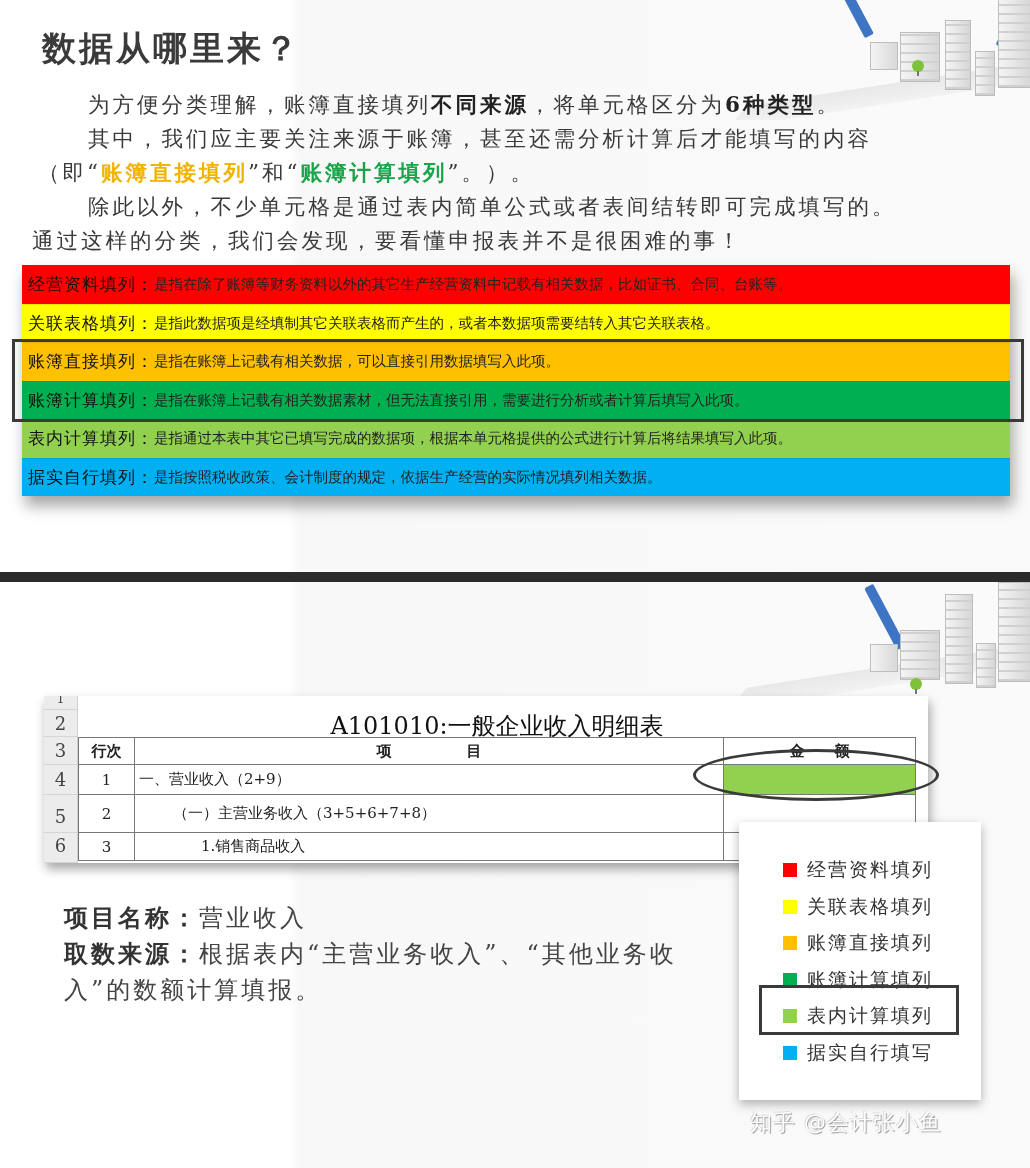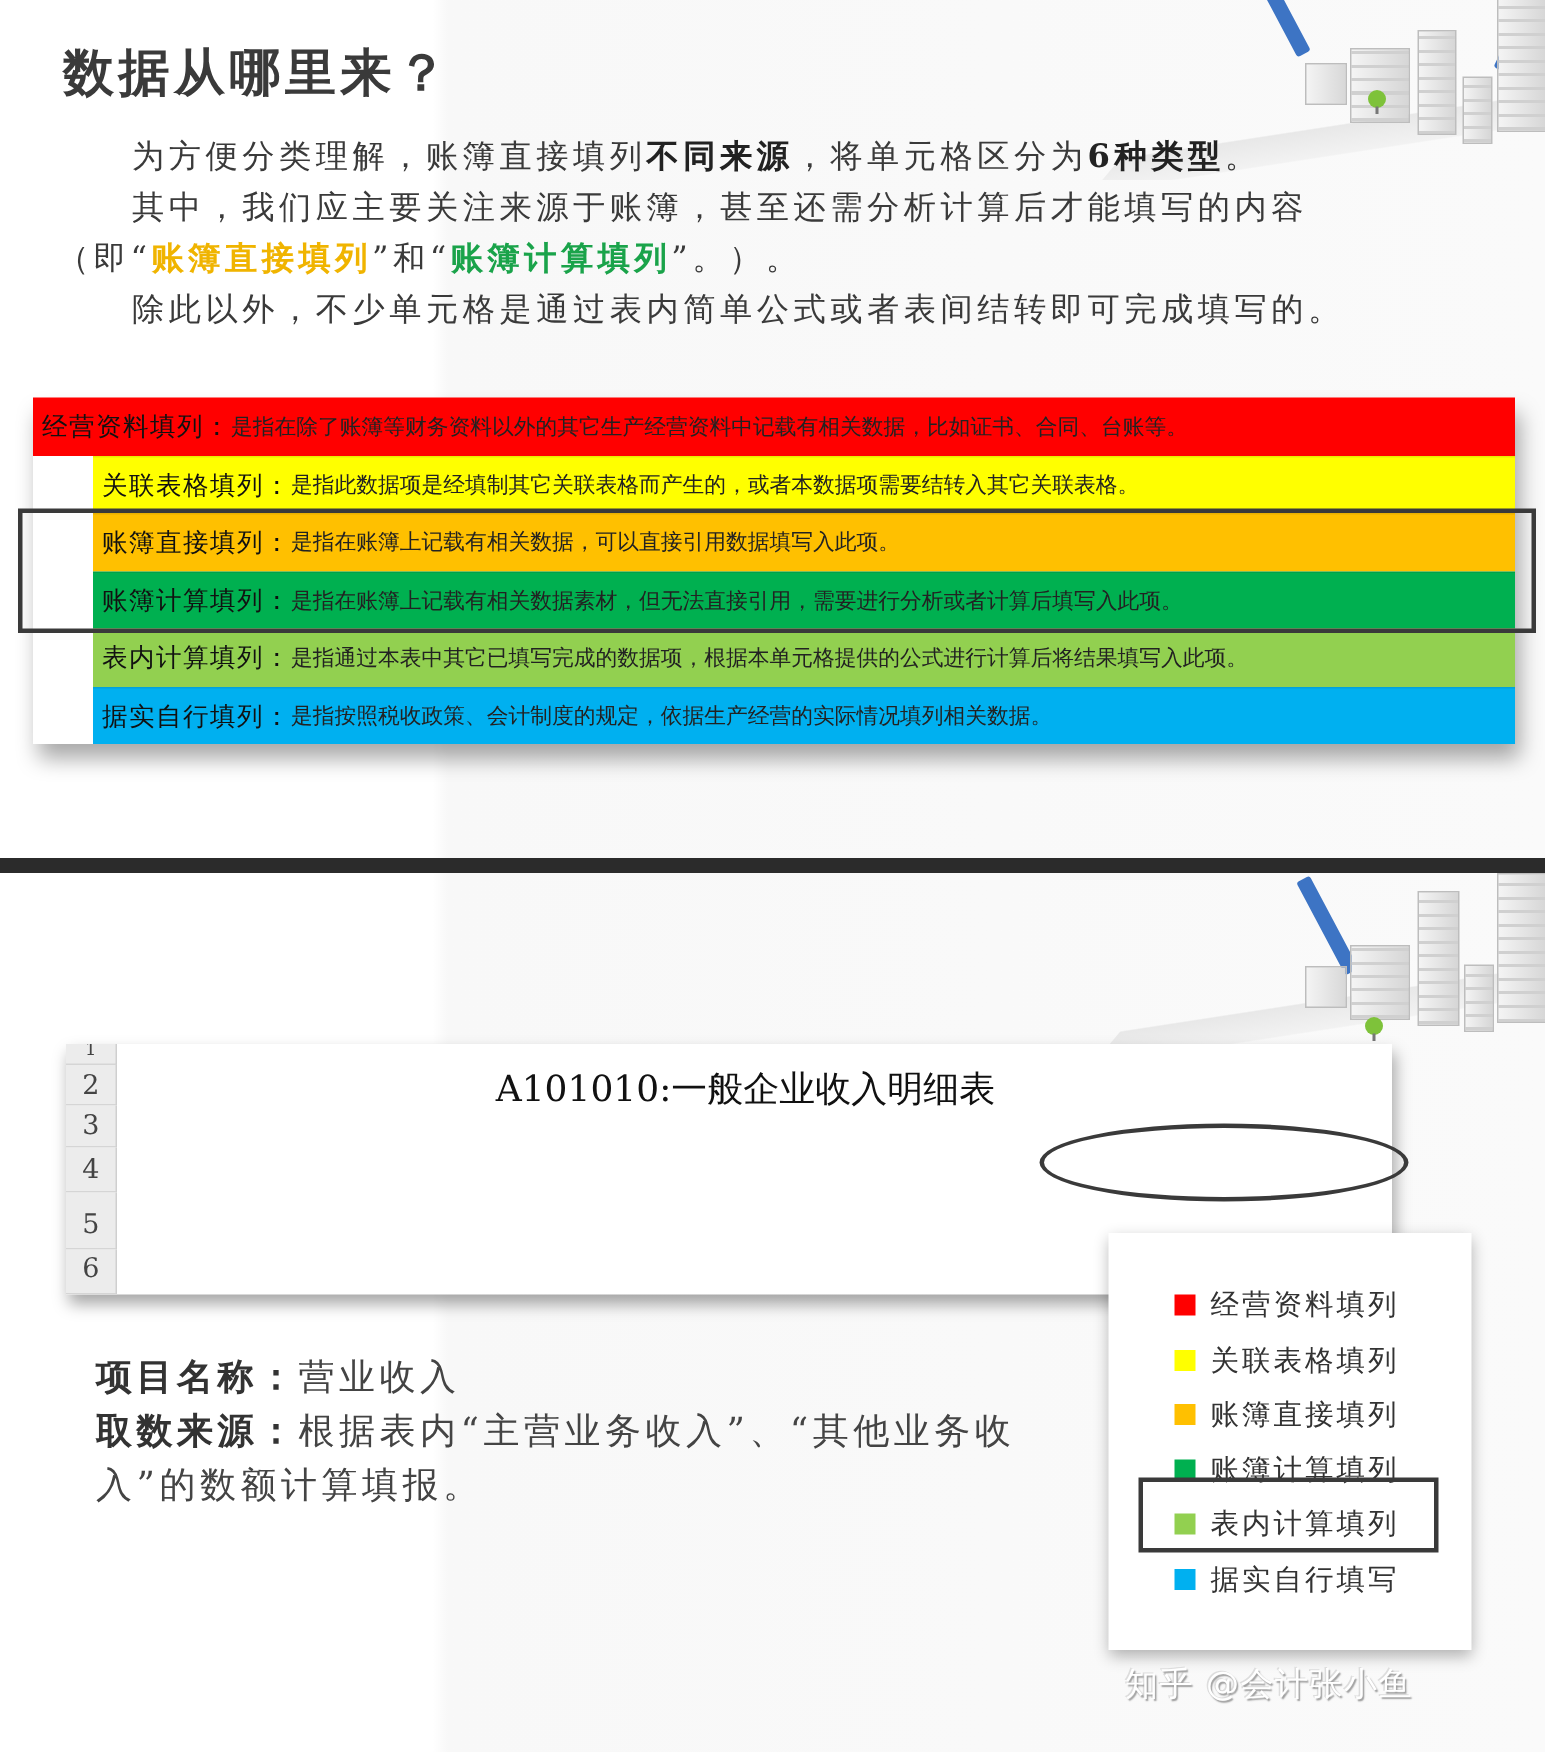--- a/index.html
+++ b/index.html
@@ -28,21 +28,21 @@
   .para { position: absolute; left: 32px; top: 88px; width: 950px; font-size: 21.5px; line-height: 34px; color: #3a3a3a; letter-spacing: 3px; }
   .para .line { display: block; white-space: nowrap; }
   .para b { font-weight: bold; color: #222; }
   .hl-orange { color: #f0b400; font-weight: bold; }
   .hl-green { color: #1aa34a; font-weight: bold; }
 
   .types { position: absolute; left: 22px; top: 265px; width: 988px; box-shadow: 3px 10px 14px rgba(0,0,0,0.35); }
   .type-row { height: 38.5px; display: flex; align-items: center; padding-left: 6px; font-family: "DejaVu Sans", "Liberation Sans", sans-serif; font-size: 15px; white-space: nowrap; overflow: hidden; }
   .type-row .tname { font-weight: normal; font-size: 17px; color: #111; letter-spacing: 1px; }
   .type-row .tdesc { color: #222; font-size: 14.5px; }
-  .type-row + .type-row { border-top: 1px solid rgba(0,0,0,0.08); margin-left: 40px; }
+  .type-row + .type-row { border-top: 1px solid rgba(0,0,0,0.08); }
   .hl-box1 { position: absolute; left: 12px; top: 339px; width: 1012px; height: 83px; border: 3px solid #3a3a3a; }
 
   
   .s2-title { position: absolute; left: 64px; top: 60px; font-size: 34px; font-weight: bold; color: #3a3a3a; letter-spacing: 4px; }
   .sheet-wrap { position: absolute; left: 44px; top: 114px; width: 884px; height: 167px; background: #fff; box-shadow: 2px 6px 10px rgba(0,0,0,0.35); overflow: hidden; }
   .rownum { position: absolute; left: 0; width: 34px; background: #ececec; color: #444; font-size: 18px; text-align: center; border-bottom: 1px solid #d5d5d5; border-right: 1px solid #cfcfcf; }
   .sheet-title { position: absolute; left: 34px; top: 14px; width: 838px; height: 27px; text-align: center; font-size: 24px; color: #111; }
   .grid { position: absolute; left: 34px; top: 41px; width: 838px; border-collapse: collapse; }
   .grid td { border: 1px solid #777; font-size: 15px; color: #222; padding: 0 4px; }
   .grid .hdr td { font-weight: bold; text-align: center; height: 27px; }
@@ -81,20 +81,21 @@
 
   <div class="para">
     <span class="line" style="padding-left:56px;">
       <span>为方便分类理解，账簿直接填列</span><b>不同来源</b><span>，将单元格区分为</span><b>6种类型</b><span>。</span>
     </span>
     <span class="line" style="padding-left:56px;">其中，我们应主要关注来源于账簿，甚至还需分析计算后才能填写的内容</span>
     <span class="line" style="padding-left:6px;">
       <span>（即“</span><span class="hl-orange">账簿直接填列</span><span>”和“</span><span class="hl-green">账簿计算填列</span><span>”。）。</span>
     </span>
     <span class="line" style="padding-left:56px;">除此以外，不少单元格是通过表内简单公式或者表间结转即可完成填写的。</span>
+    <span class="line">通过这样的分类，我们会发现，要看懂申报表并不是很困难的事！</span>
   </div>
 
   <div class="types">
     <div class="type-row" style="background:#ff0000;">
       <span class="tname">经营资料填列：</span>
         <span class="tdesc">是指在除了账簿等财务资料以外的其它生产经营资料中记载有相关数据，比如证书、合同、台账等。</span>
     </div>
     <div class="type-row" style="background:#ffff00;">
       <span class="tname">关联表格填列：</span>
         <span class="tdesc">是指此数据项是经填制其它关联表格而产生的，或者本数据项需要结转入其它关联表格。</span>
@@ -138,20 +139,44 @@
   <div class="sheet-wrap">
     <div class="rownum" style="top:0; height:14px; font-size:12px; line-height:6px;">1</div>
     <div class="rownum" style="top:14px; height:27px; line-height:27px;">2</div>
     <div class="rownum" style="top:41px; height:28px; line-height:28px;">3</div>
     <div class="rownum" style="top:69px; height:30px; line-height:30px;">4</div>
     <div class="rownum" style="top:99px; height:38px; line-height:44px;">5</div>
     <div class="rownum" style="top:137px; height:30px; line-height:26px;">6</div>
 
     <div class="sheet-title">A101010:一般企业收入明细表</div>
 
+    <table class="grid">
+      <tbody>
+          <tr class="hdr">
+        <td class="c1">行次</td>
+        <td>项　　　　　目</td>
+        <td class="c3">金　　额</td>
+      </tr>
+      <tr style="height:30px;">
+        <td class="c1">1</td>
+        <td>一、营业收入（2+9）</td>
+        <td class="c3 amt-green"></td>
+      </tr>
+      <tr style="height:38px;">
+        <td class="c1">2</td>
+        <td style="padding-left:38px;">（一）主营业务收入（3+5+6+7+8）</td>
+        <td class="c3"></td>
+      </tr>
+      <tr style="height:28px;">
+        <td class="c1">3</td>
+        <td style="padding-left:66px;">1.销售商品收入</td>
+        <td class="c3"></td>
+      </tr>
+    </tbody>
+      </table>
   </div>
   <div class="ellipse"></div>
 
   <div class="info">
     <div><b>项目名称：</b><span>营业收入</span></div>
     <div><b>取数来源：</b><span>根据表内“主营业务收入”、“其他业务收入”的数额计算填报。</span></div>
   </div>
 
   <div class="legend">
     <div class="legend-item">

